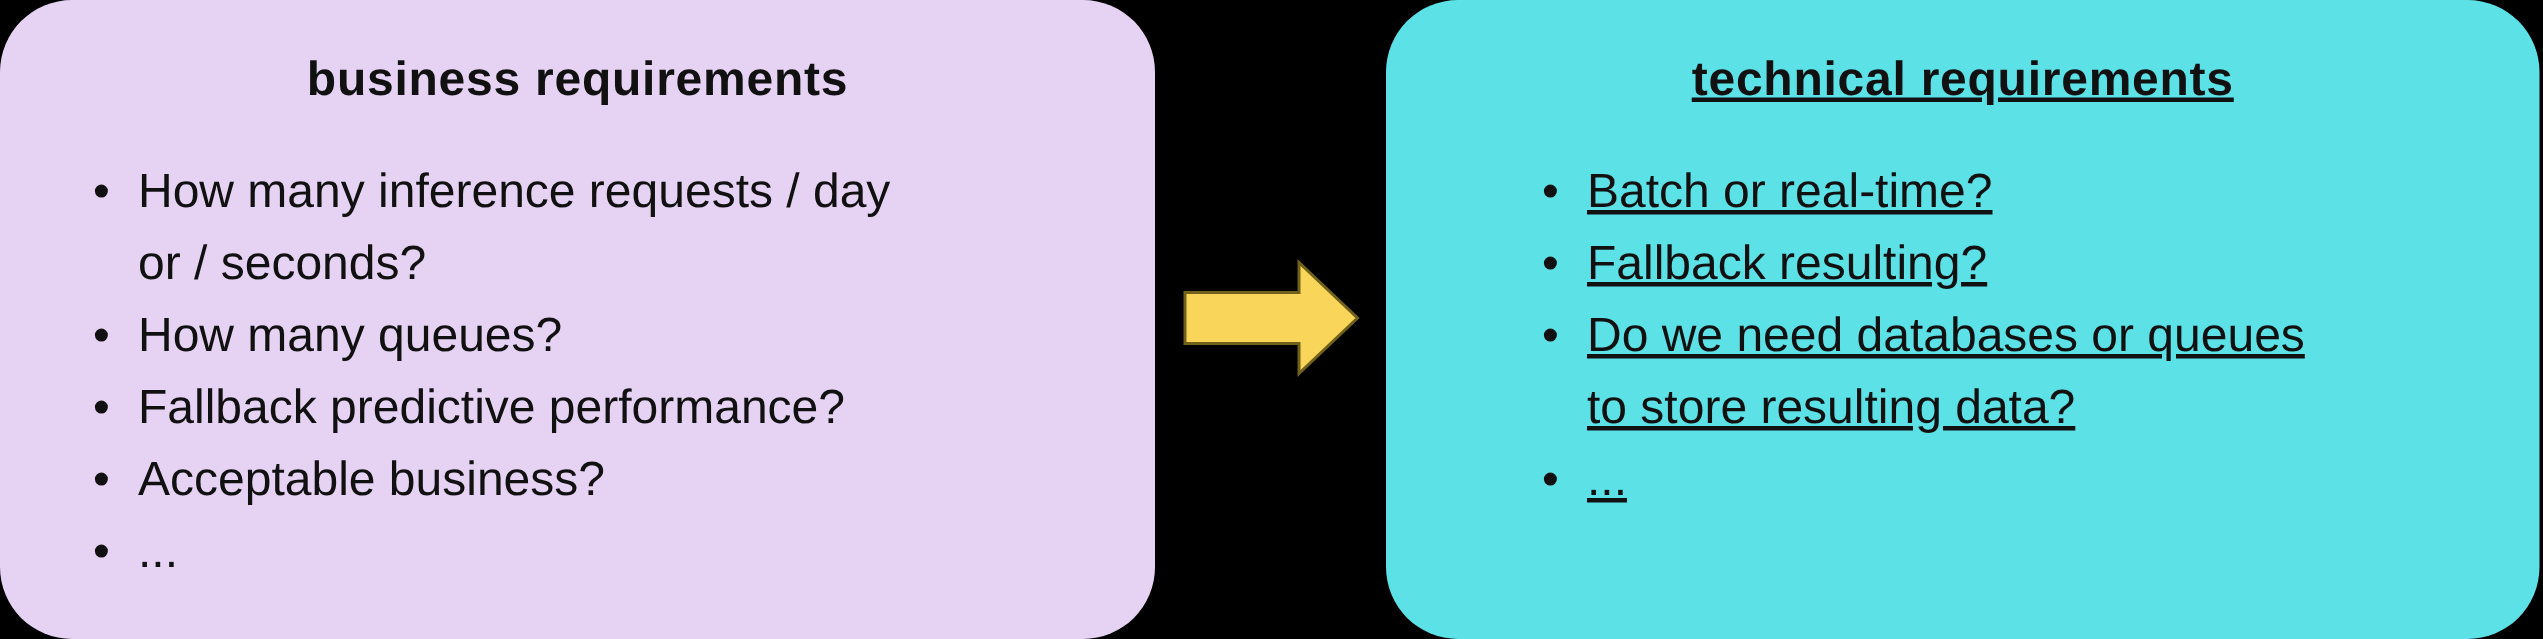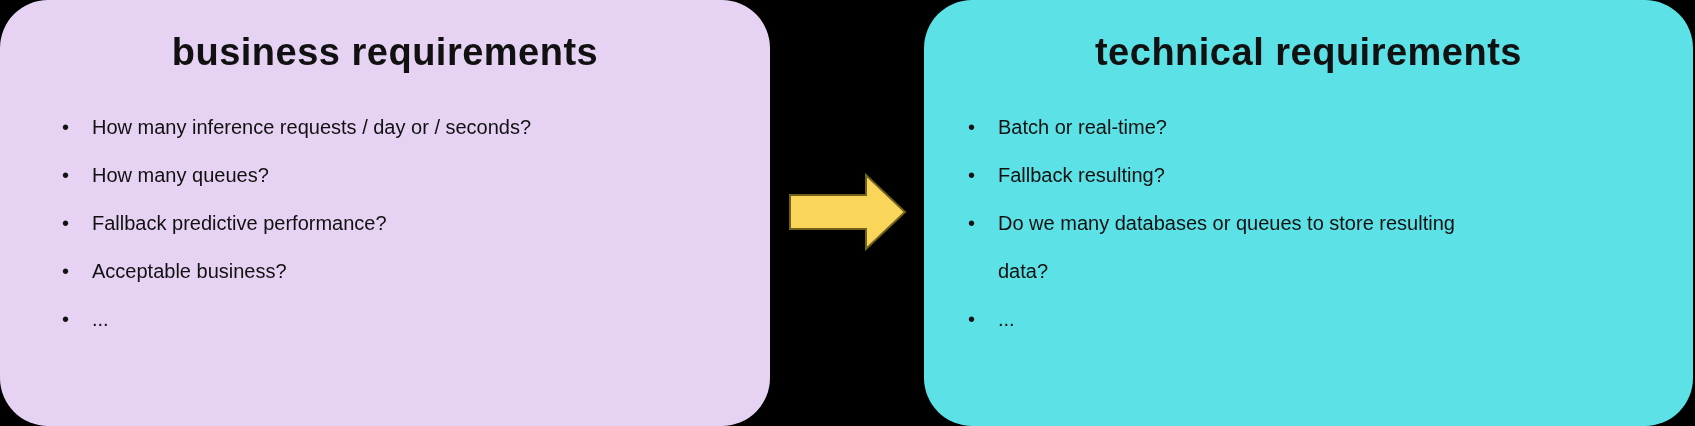--- a/index.html
+++ b/index.html
@@ -16,40 +16,40 @@
   }
   .card {
     position: absolute;
     top: 0;
     height: 426px;
     border-radius: 48px;
     box-sizing: border-box;
     color: #111111;
   }
   .card-left  { left: 0;      width: 770px; background: #E6D3F4; }
-  .card-right { left: 924px;  width: 769px; background: #5CE1E6; }
+  .card-right { left: 924px;  width: 769px; background: #5CE1E6; text-decoration: underline; }
   .card-title {
     margin: 26px 0 0 0;
     line-height: 52px;
-    font-size: 38px;
+    font-size: 32px;
     font-weight: bold;
     text-align: center;
     letter-spacing: 0.5px;
   }
   ul.items {
     margin: 25px 0 0 0;
     padding: 0;
     list-style: none;
   }
   .card-left  ul.items { padding-left: 62px; }
-  .card-right ul.items { padding-left: 44px; }
+  .card-right ul.items { padding-left: 104px; }
   ul.items li {
     position: relative;
     padding-left: 30px;
-    font-size: 20px;
+    font-size: 32px;
     line-height: 48px;
   }
   .card-left  ul.items li { max-width: 520px; }
   .card-right ul.items li { max-width: 500px; }
   ul.items li::before {
     content: "\2022";
     position: absolute;
     left: 0;
     top: 0;
   }
@@ -79,18 +79,18 @@
     <svg width="124" height="84" viewBox="0 0 124 84" xmlns="http://www.w3.org/2000/svg">
       <polygon points="4,25 80,25 80,5 119,42 80,79 80,59 4,59" fill="#F9D65A" stroke="#6F601B" stroke-width="2" stroke-linejoin="miter"></polygon>
     </svg>
   </div>
 
   <section class="card card-right">
     <h2 class="card-title">technical requirements</h2>
     <ul class="items">
       <li>Batch or real-time?</li>
       <li>Fallback resulting?</li>
-      <li>Do we many databases or queues to store resulting data?</li>
+      <li>Do we need databases or queues to store resulting data?</li>
       <li>...</li>
     </ul>
   </section>
 
 </div>
 
 </body></html>

